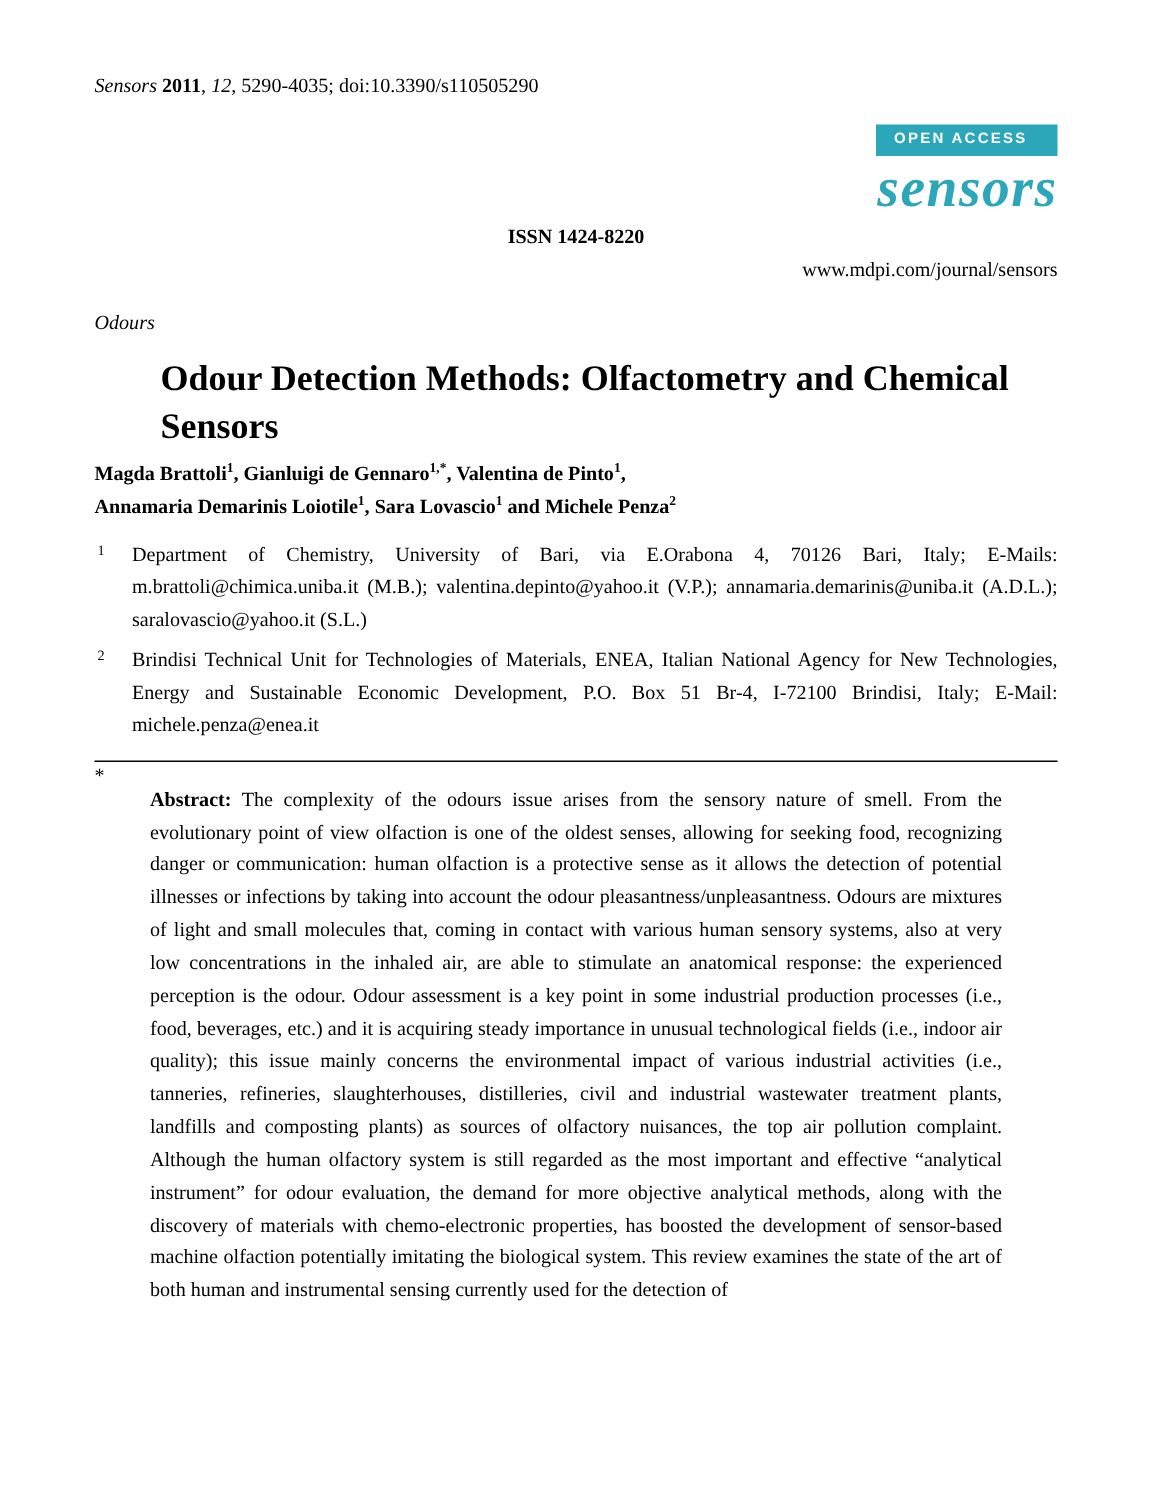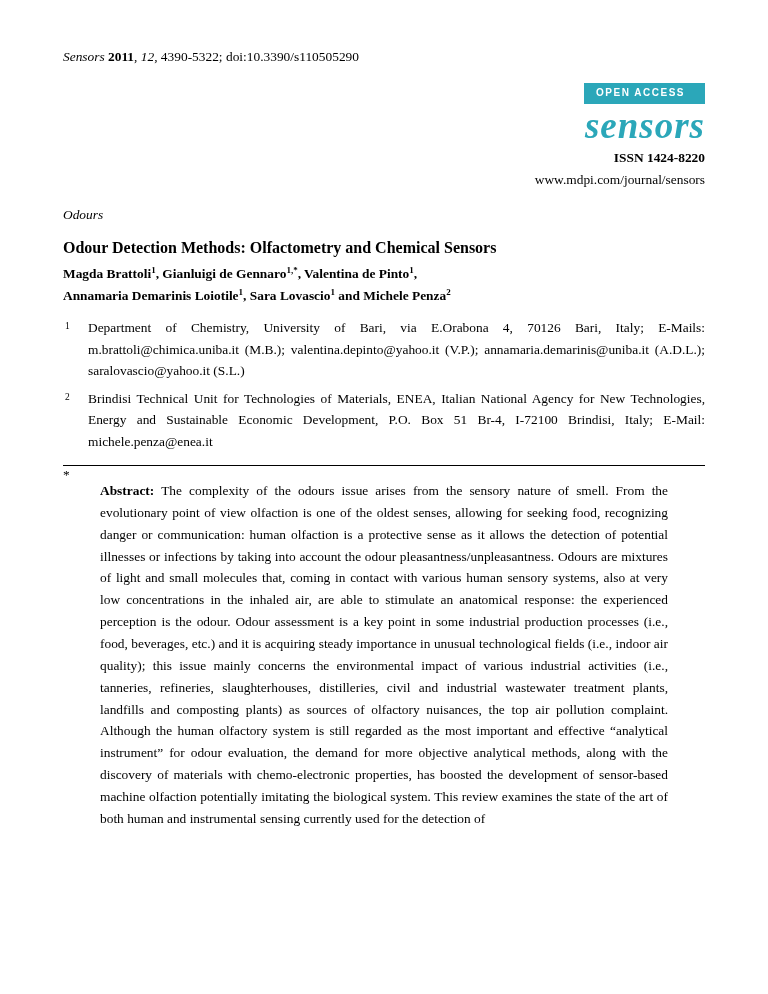--- a/index.html
+++ b/index.html
@@ -36,31 +36,32 @@
   .logo {
     font-family: "Liberation Serif", "DejaVu Serif", serif;
     font-style: italic;
     font-weight: bold;
     font-size: 37px;
     line-height: 1.1;
     color: var(--accent, #2BA7B9);
     letter-spacing: 1px;
     margin-top: 2px;
   }
-  .issn { font-weight: bold; font-size: 13.4px; }
+  .issn { font-weight: bold; font-size: 13.4px; text-align: center; }
   .site { font-size: 13.4px; }
   .site span { cursor: pointer; }
 
   .article-type { font-style: italic; margin-top: 14px; }
 
   .title {
-    font-size: 16px;
+    font-size: 24px;
     font-weight: bold;
     line-height: 1.3;
     margin-top: 13px;
+    margin-left: 44px;
   }
 
   .authors { font-weight: bold; margin-top: 4px; line-height: 1.65; }
   sup.s { font-size: 9px; vertical-align: super; line-height: 0; }
 
   .aff-wrap { margin-top: 10px; }
   .hang {
     position: relative;
     padding-left: 25px;
     text-align: justify;
@@ -92,21 +93,21 @@
     text-align: justify;
     line-height: 1.63;
   }
   .abstract b { font-weight: bold; }
 </style>
 </head>
 <body>
 
 <div class="page">
 
-  <p class="ref-line"><i>Sensors </i><b>2011</b><span>, </span><i>12</i><span>, 4390-5322; doi:10.3390/s110505290</span></p>
+  <p class="ref-line"><i>Sensors </i><b>2011</b><span>, </span><i>12</i><span>, 5290-4035; doi:10.3390/s110505290</span></p>
 
   <div class="masthead">
     <span class="oa-badge">OPEN ACCESS</span>
     <div class="logo">sensors</div>
     <div class="issn">ISSN 1424-8220</div>
     <div class="site"><span>www.mdpi.com/journal/sensors</span></div>
   </div>
 
   <p class="article-type">Odours</p>
 

